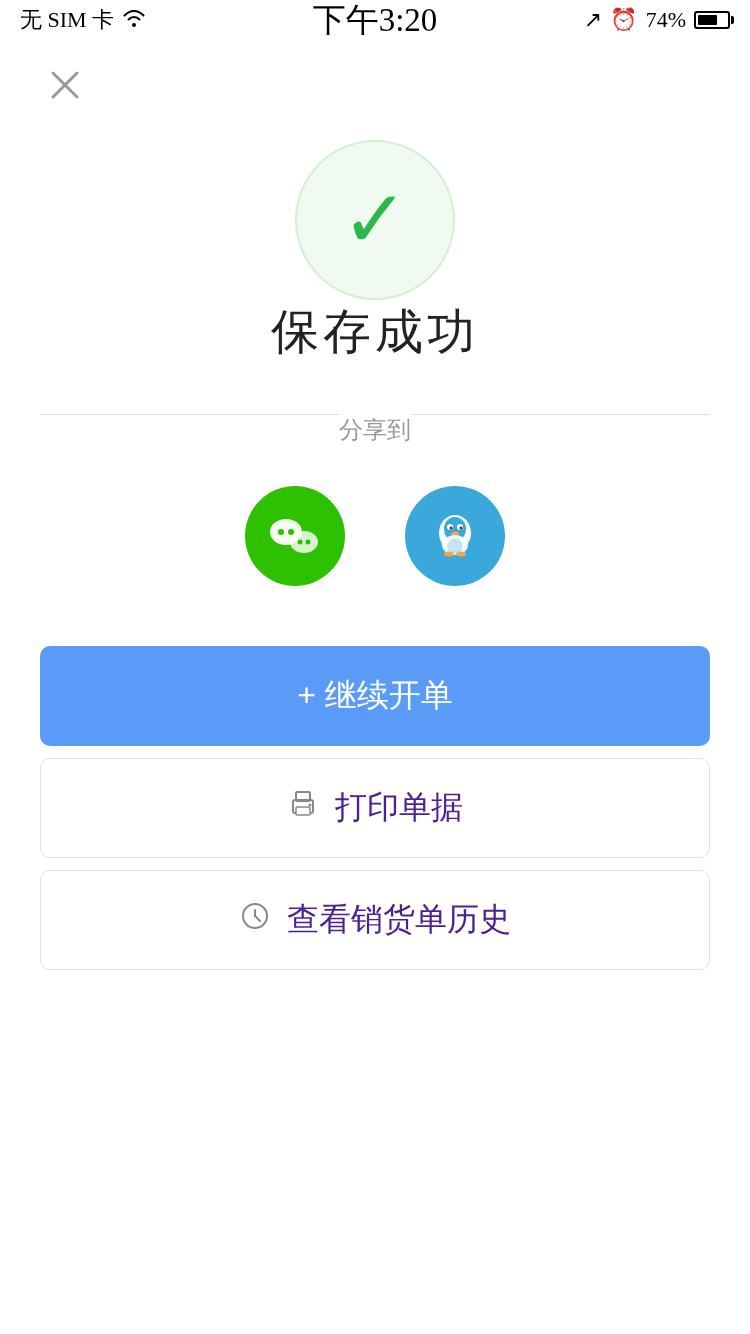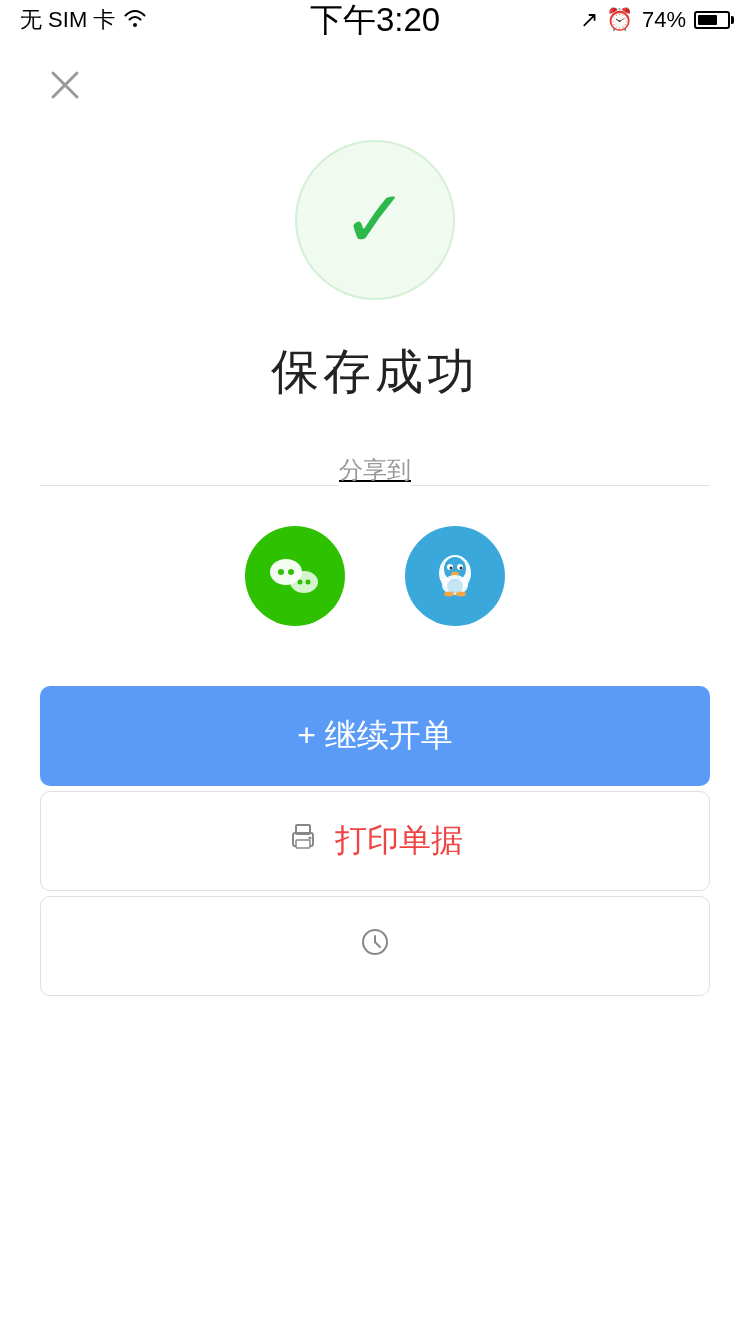--- a/index.html
+++ b/index.html
@@ -17,20 +17,21 @@
     .status-bar {
       width: 100%;
       height: 40px;
       background: #ffffff;
       display: flex;
       align-items: center;
       justify-content: space-between;
       padding: 0 20px;
       font-size: 24px;
       color: #000;
+      font-family: Liberation Serif, serif;
     }
     .status-left {
       display: flex;
       align-items: center;
       gap: 8px;
       font-size: 22px;
     }
     .status-center {
       font-size: 33px;
       font-weight: 500;
@@ -117,37 +118,35 @@
       justify-content: center;
     }
     .checkmark {
       color: #2db84c;
       font-size: 80px;
       line-height: 1;
     }
 
     
     .success-text {
-      margin-top: 40px;
       font-size: 48px;
       font-weight: 500;
       color: #222;
       letter-spacing: 4px;
     }
 
     
     .share-section {
       width: 100%;
       margin-top: 50px;
     }
     .share-divider {
       display: flex;
-      align-items: flex-end;
+      align-items: flex-start;
       margin-bottom: 40px;
-      text-decoration: underline;
     }
     .share-divider .line {
       flex: 1;
       height: 1px;
       background: #e0e0e0;
     }
     .share-label {
       font-size: 24px;
       color: #999;
     }
@@ -171,41 +170,41 @@
     .share-icon-btn.qq {
       background: #3aa8db;
     }
 
     
     .action-buttons {
       width: 100%;
       margin-top: 60px;
       display: flex;
       flex-direction: column;
-      gap: 5px;
+      gap: 12px;
     }
     .btn {
       width: 100%;
       height: 100px;
       border-radius: 10px;
       border: none;
       display: flex;
       align-items: center;
       justify-content: center;
       gap: 16px;
       font-size: 32px;
       cursor: pointer;
     }
     .btn-primary {
       background: #5b9bf8;
       color: #ffffff;
     }
     .btn-secondary {
       background: #ffffff;
-      color: #ef4444;
+      color: #4c1d95;
       border: 1px solid #e0e0e0;
     }
   </style>
 </head>
 <body>
 
 <div class="status-bar">
   <div class="status-left">
     <span>无 SIM 卡</span>
     <span>
@@ -302,15 +301,16 @@
       <span>打印单据</span>
     </button>
     <button class="btn btn-secondary">
       <span>
         <svg width="32" height="32" viewBox="0 0 32 32" fill="none" xmlns="http://www.w3.org/2000/svg">
           <circle cx="16" cy="16" r="12" stroke="#888" stroke-width="2" fill="none"></circle>
           <line x1="16" y1="10" x2="16" y2="16" stroke="#888" stroke-width="2" stroke-linecap="round"></line>
           <line x1="16" y1="16" x2="21" y2="21" stroke="#888" stroke-width="2" stroke-linecap="round"></line>
         </svg>
       </span>
+      <span>查看销货单历史</span>
     </button>
   </div>
 </div>
 
 </body></html>

